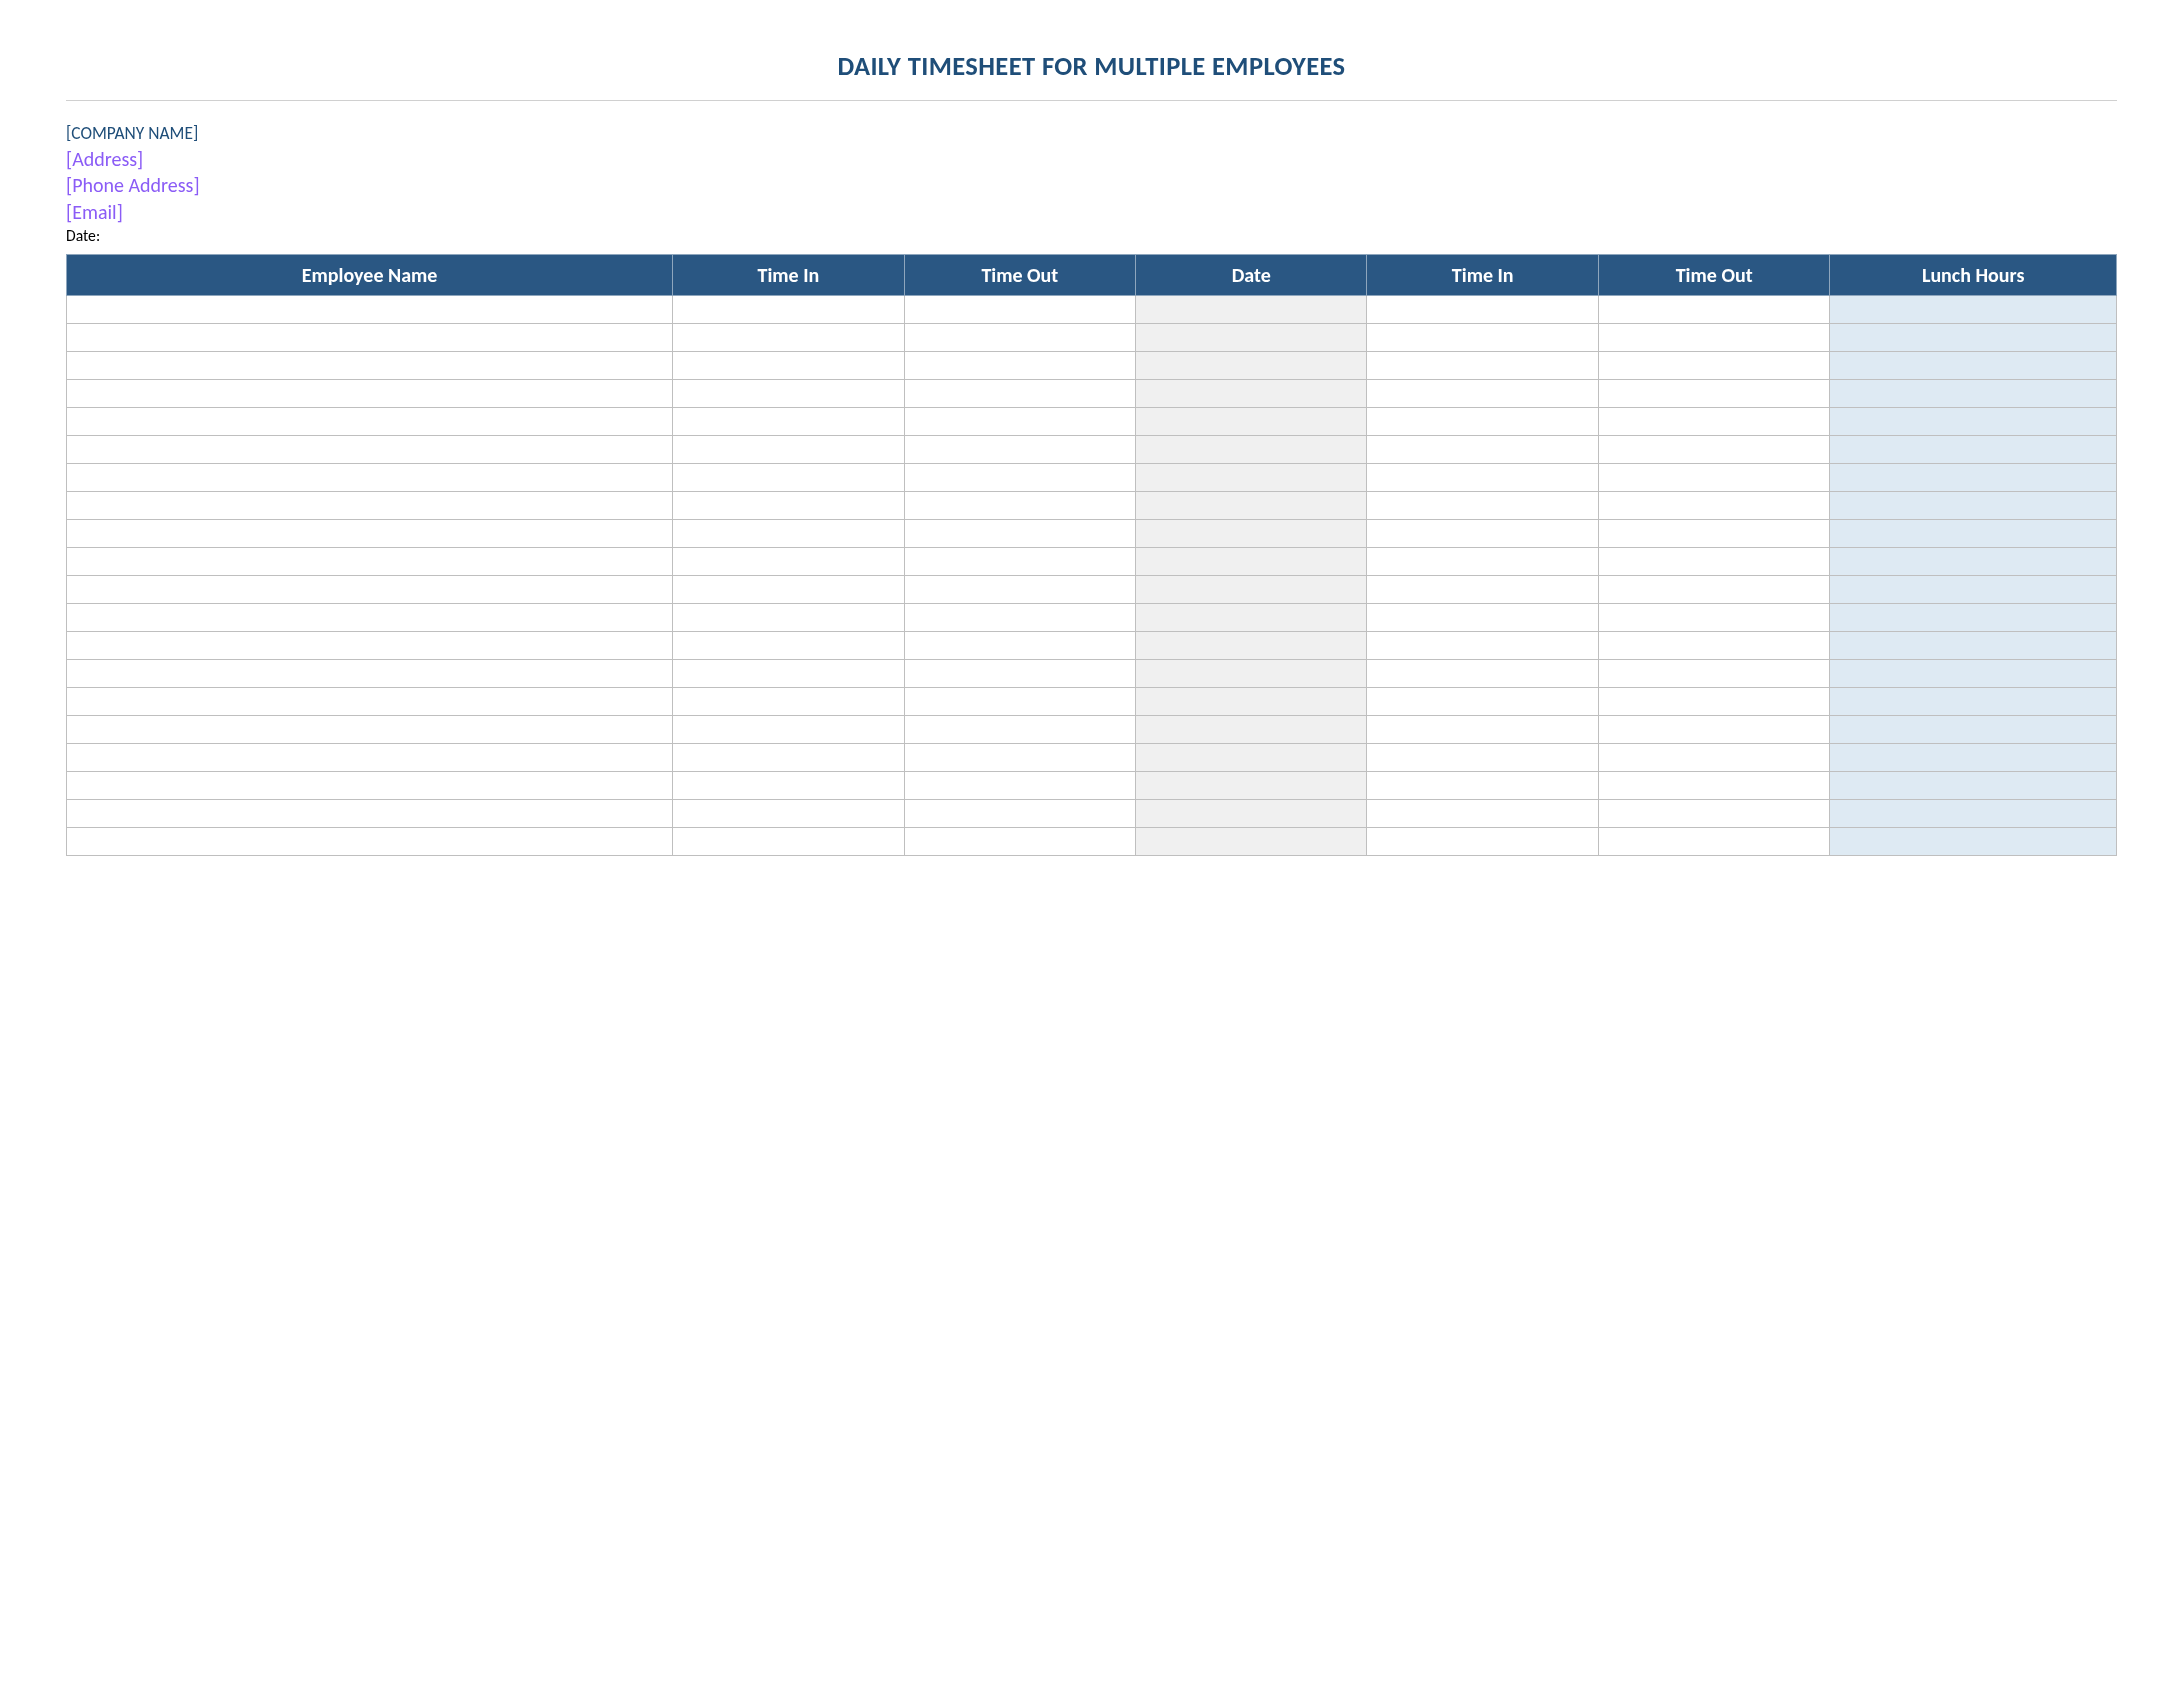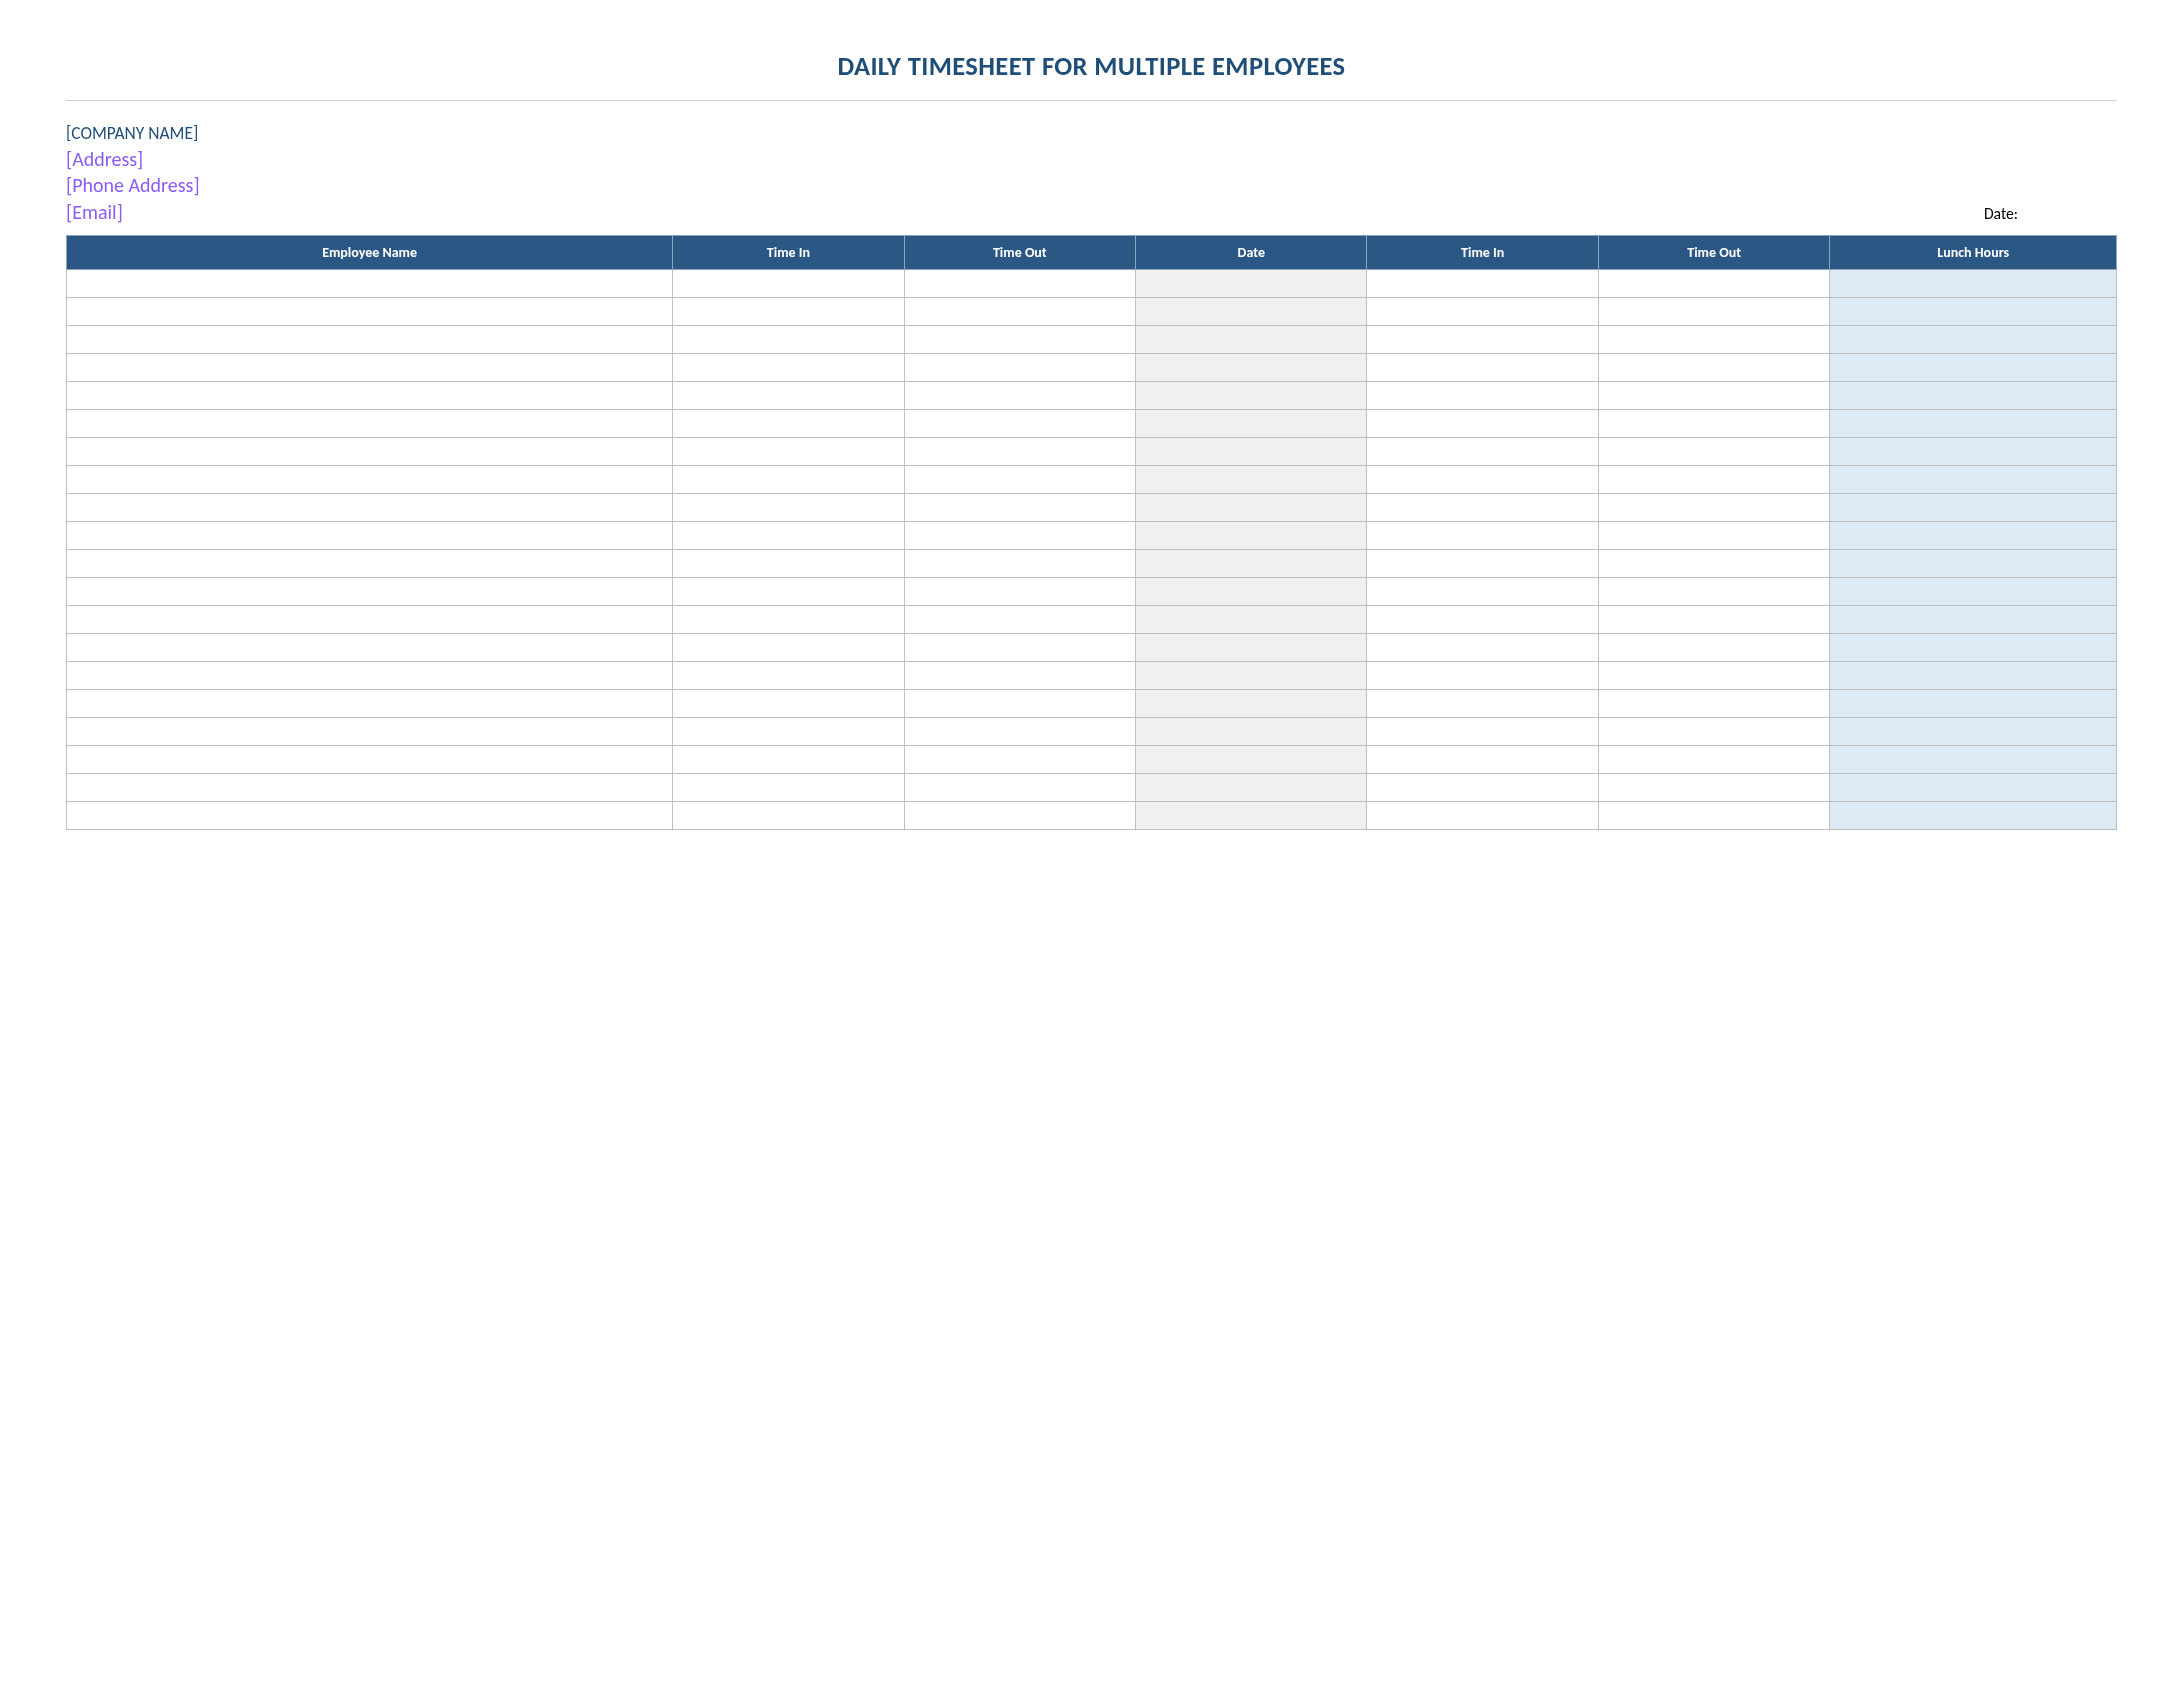--- a/index.html
+++ b/index.html
@@ -34,37 +34,38 @@
     .company-line {
       font-size: 20px;
       color: #8b5cf6;
       margin-bottom: 2.5px;
     }
     .meta-row {
       display: flex;
       justify-content: space-between;
       align-items: baseline;
       margin-bottom: 5px;
+      flex-direction: column;
     }
     .date-label {
       font-size: 15.7px;
       font-weight: normal;
       color: #000000;
       padding-right: 99px;
     }
     table.timesheet {
       width: 100%;
       border-collapse: collapse;
       table-layout: fixed;
     }
     table.timesheet th {
       background: #2a5783;
       color: #ffffff;
       font-weight: bold;
-      font-size: 14px;
+      font-size: 20px;
       text-align: center;
       padding: 8.3px 3.3px;
       border: 0.8px solid #8ea6bd;
     }
     table.timesheet td {
       border: 0.8px solid #bfbfbf;
       height: 28px;
       background: #ffffff;
       padding: 0 5px;
     }

